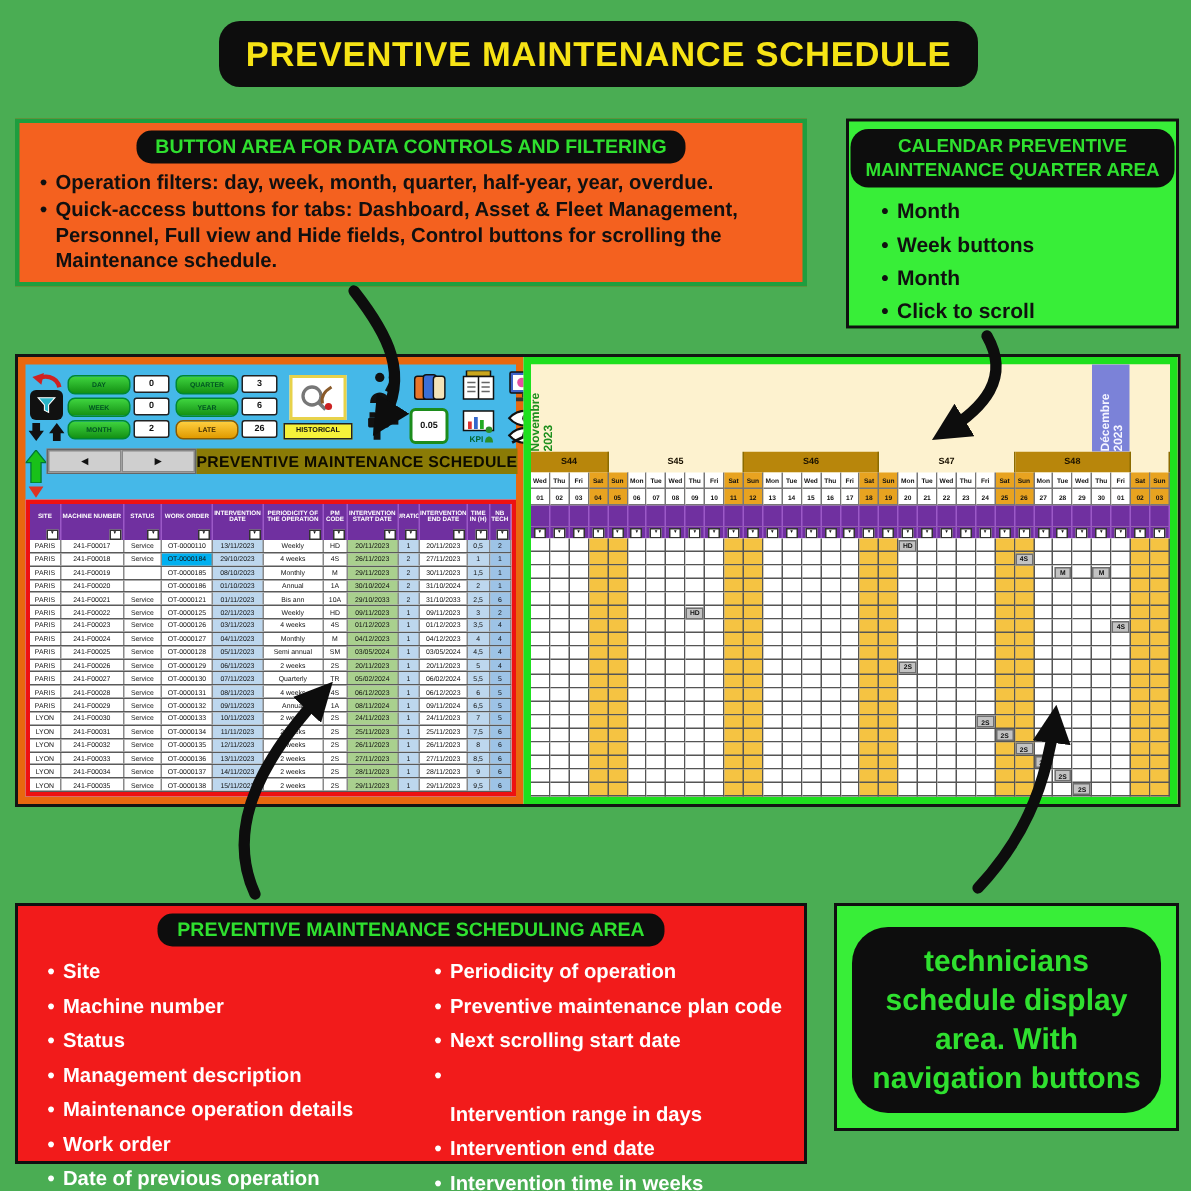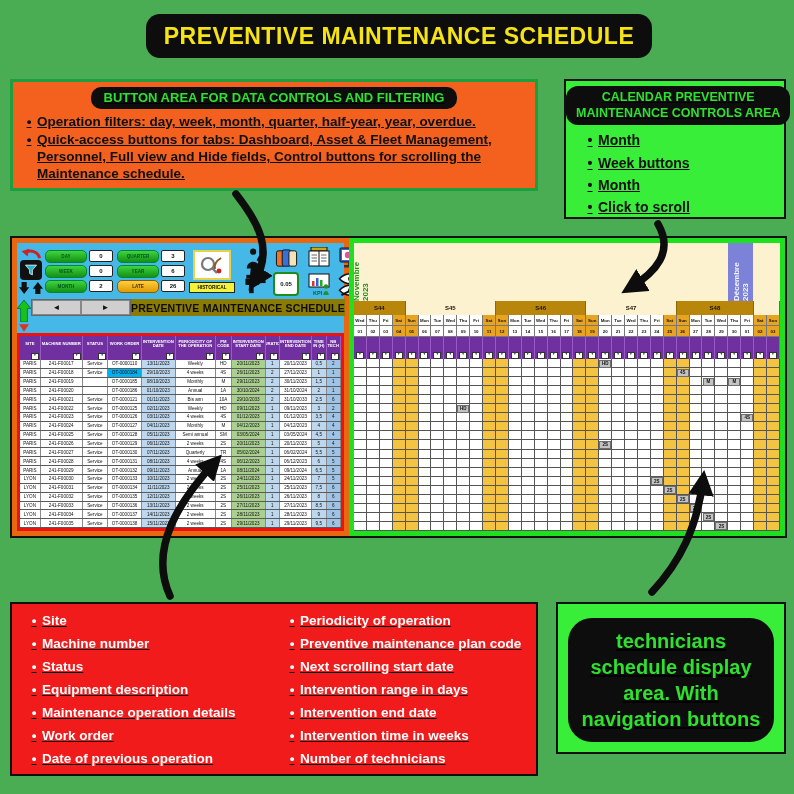--- a/index.html
+++ b/index.html
@@ -7,21 +7,21 @@
     width:794px;height:794px;position:relative;overflow:hidden;
     background:#4aad53;
     font-family:"Liberation Sans","DejaVu Sans",sans-serif;
   }
   
   .title-pill{
     position:absolute;left:146px;top:14px;width:506px;height:44px;
     background:#0d0d0d;border-radius:14px;display:flex;align-items:center;justify-content:center;
     color:#f6e315;font-size:23px;font-weight:bold;letter-spacing:.5px;
   }
-  .ann-box{position:absolute;box-sizing:border-box;text-decoration:underline;}
+  .ann-box{position:absolute;box-sizing:border-box;}
   .orange-box{left:10px;top:79px;width:528px;height:112px;background:#f4611f;border:3px solid #1e9e3e;}
   .green-box-tr{left:564px;top:79px;width:222px;height:140px;background:#38ee38;border:2px solid #101010;}
   .red-box{left:10px;top:602px;width:528px;height:174px;background:#f21b1b;border:2px solid #101010;}
   .green-box-br{left:556px;top:602px;width:230px;height:152px;background:#38ee38;border:2px solid #101010;}
   .pill-head{
     display:block;margin:5px auto 2px auto;width:max-content;max-width:96%;
     background:#0d0d0d;color:#2fe02f;font-weight:bold;text-align:center;
     border-radius:10px;padding:3px 13px;font-size:13px;line-height:1.25;
   }
   .pill-head.two-line{font-size:12.5px;padding:4px 10px;border-radius:12px;}
@@ -154,21 +154,21 @@
       <div class="bullet">
         <div class="dot">•</div>
         <div style="flex: 1 1 0%;">Quick-access buttons for tabs: Dashboard, Asset &amp; Fleet Management, Personnel, Full view and Hide fields, Control buttons for scrolling the Maintenance schedule.</div>
       </div>
     </div>
 </div>
 
 <div class="ann-box green-box-tr">
   <span class="pill-head two-line">
     <span>CALENDAR PREVENTIVE</span><br>
-    <span>MAINTENANCE CONTROLS AREA</span>
+    <span>MAINTENANCE QUARTER AREA</span>
   </span>
   <div class="bullets" style="margin-left:16px;" id="green-tr-bullets">
       <div class="bullet">
         <div class="dot">•</div>
         <div style="flex: 1 1 0%;">Month</div>
       </div>
       <div class="bullet">
         <div class="dot">•</div>
         <div style="flex: 1 1 0%;">Week buttons</div>
       </div>
@@ -1572,37 +1572,38 @@
         <div class="mark" style="top: 127.237px; height: 8.05263px; left: calc(72.7273%); width: calc(3.0303% - 1px);">2S</div>
         <div class="mark" style="top: 136.289px; height: 8.05263px; left: calc(75.7576%); width: calc(3.0303% - 1px);">2S</div>
         <div class="mark" style="top: 145.342px; height: 8.05263px; left: calc(78.7879%); width: calc(3.0303% - 1px);">2S</div>
         <div class="mark" style="top: 154.395px; height: 8.05263px; left: calc(81.8182%); width: calc(3.0303% - 1px);">2S</div>
         <div class="mark" style="top: 163.447px; height: 8.05263px; left: calc(84.8485%); width: calc(3.0303% - 1px);">2S</div>
       </div>
   </div>
 </div>
 
 <div class="ann-box red-box">
+  <span class="pill-head">PREVENTIVE MAINTENANCE SCHEDULING AREA</span>
   <div class="cols">
     <div class="col-l" id="red-bullets-left">
         <div class="bullet">
           <div class="dot">•</div>
           <div style="flex: 1 1 0%;">Site</div>
         </div>
         <div class="bullet">
           <div class="dot">•</div>
           <div style="flex: 1 1 0%;">Machine number</div>
         </div>
         <div class="bullet">
           <div class="dot">•</div>
           <div style="flex: 1 1 0%;">Status</div>
         </div>
         <div class="bullet">
           <div class="dot">•</div>
-          <div style="flex: 1 1 0%;">Equipment description</div>
+          <div style="flex: 1 1 0%;">Management description</div>
         </div>
         <div class="bullet">
           <div class="dot">•</div>
           <div style="flex: 1 1 0%;">Maintenance operation details</div>
         </div>
         <div class="bullet">
           <div class="dot">•</div>
           <div style="flex: 1 1 0%;">Work order</div>
         </div>
         <div class="bullet">
@@ -1618,21 +1619,21 @@
         <div class="bullet">
           <div class="dot">•</div>
           <div style="flex: 1 1 0%;">Preventive maintenance plan code</div>
         </div>
         <div class="bullet">
           <div class="dot">•</div>
           <div style="flex: 1 1 0%;">Next scrolling start date</div>
         </div>
         <div class="bullet">
           <div class="dot">•</div>
-          <div style="flex: 1 1 0%;">Intervention range in days</div>
+          <div style="flex: 1 1 0%; margin-top: 26px;">Intervention range in days</div>
         </div>
         <div class="bullet">
           <div class="dot">•</div>
           <div style="flex: 1 1 0%;">Intervention end date</div>
         </div>
         <div class="bullet">
           <div class="dot">•</div>
           <div style="flex: 1 1 0%;">Intervention time in weeks</div>
         </div>
         <div class="bullet">

